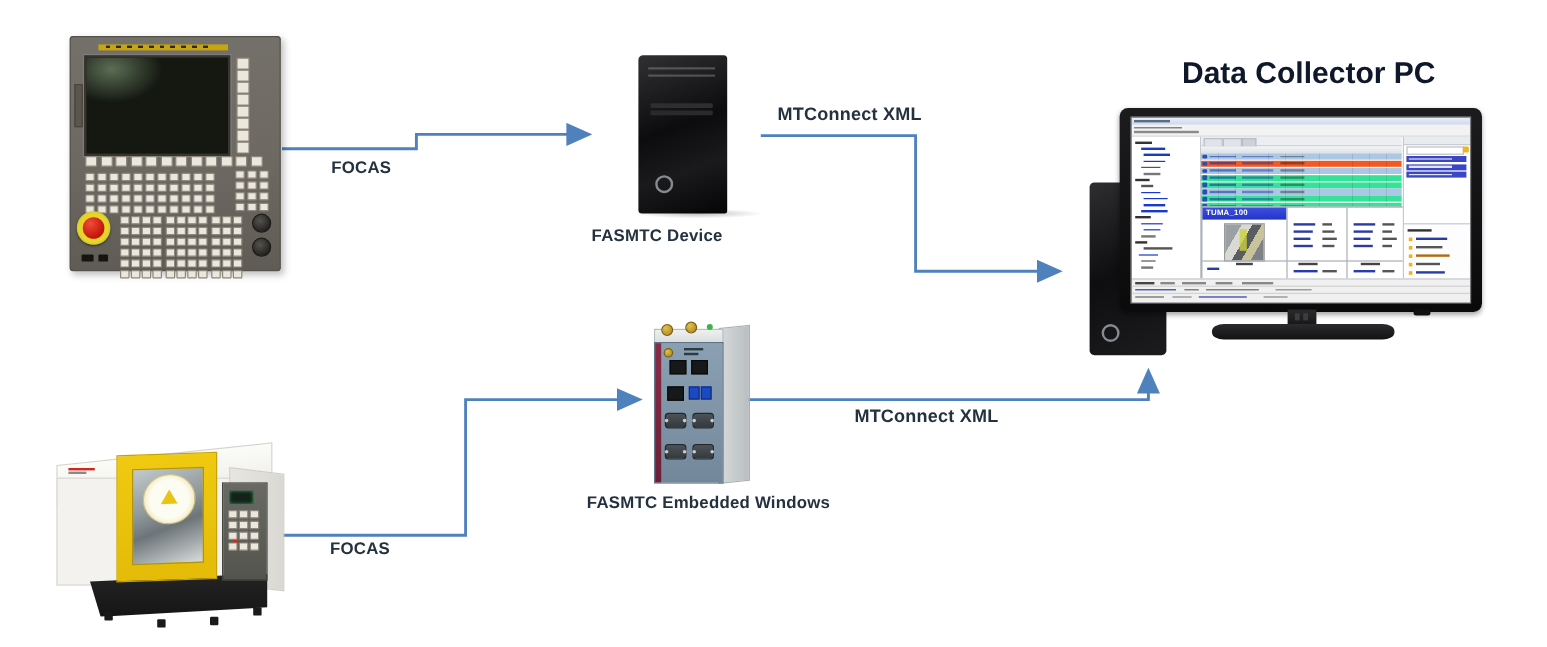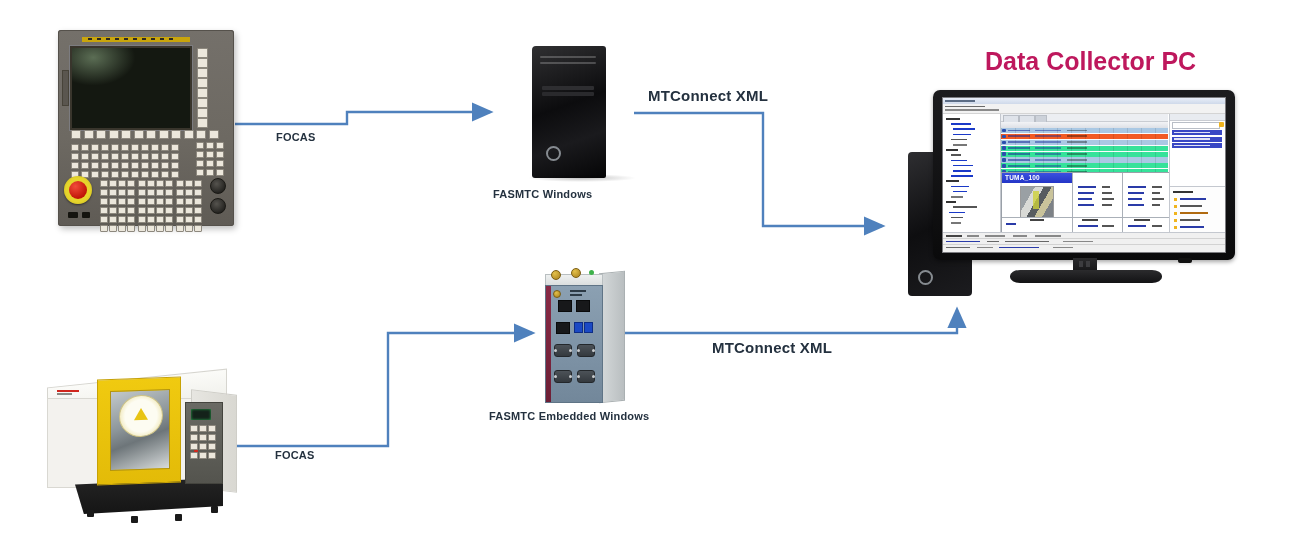--- a/index.html
+++ b/index.html
@@ -1,20 +1,20 @@
 <!DOCTYPE html>
 <html><head>
 <meta charset="utf-8">
 <style>
   html,body{margin:0;padding:0;}
   body{width:1289px;height:539px;position:relative;background:#ffffff;
        font-family:"Liberation Sans",sans-serif;overflow:hidden;}
   .abs{position:absolute;}
-  .lbl{position:absolute;font-weight:700;color:#24313f;font-size:11px;letter-spacing:.2px;}
-  .title{position:absolute;font-size:25px;font-weight:600;color:#be185d;text-align:center;}
+  .lbl{position:absolute;font-weight:700;color:#24313f;font-size:14px;letter-spacing:.2px;}
+  .title{position:absolute;font-size:25px;font-weight:600;color:#0f172a;text-align:center;}
 
   
   .cnc{left:58px;top:30px;width:176px;height:196px;background:linear-gradient(180deg,#74706a 0%,#6d6962 55%,#5f5b55 100%);border-radius:3px;box-shadow:inset 0 0 0 1px #55514b, 2px 3px 6px rgba(0,0,0,.25);}
   .cnc .ystrip{position:absolute;left:24px;top:7px;width:108px;height:5px;background:#c9a50c;
      background-image:repeating-linear-gradient(90deg,#2d2a20 0 4px,transparent 4px 9px);background-size:80% 2px;background-repeat:no-repeat;background-position:6px 1px;}
   .cnc .screen{position:absolute;left:12px;top:16px;width:118px;height:80px;background:#141811;border:2px solid #39352c;
      background-image:radial-gradient(60px 40px at 18% 12%, rgba(150,180,140,.55), rgba(150,180,140,0) 70%);}
   .cnc .slot{position:absolute;left:4px;top:40px;width:5px;height:34px;background:#5a564f;border:1px solid #474339;}
   .keycol span,.softrow span,.kgrid span{display:block;background:#ece7dc;border:1px solid #8d887e;border-radius:1px;}
   .keycol{position:absolute;left:139px;top:18px;display:grid;grid-template-rows:repeat(8,8px);gap:2px;}
@@ -578,16 +578,16 @@
         <i style="left: 3px; top: 13.5px; width: 24px; background: rgb(102, 102, 102); height: 1.7px; position: absolute;"></i>
         <i style="left: 34px; top: 13.5px; width: 16px; background: rgb(136, 136, 136); height: 1.7px; position: absolute;"></i>
         <i style="left: 56px; top: 13.5px; width: 40px; background: rgb(42, 59, 168); height: 1.7px; position: absolute;"></i>
         <i style="left: 110px; top: 13.5px; width: 20px; background: rgb(136, 136, 136); height: 1.7px; position: absolute;"></i>
       </div>
   </div>
 </div>
 
 <div class="lbl" style="left:276px;top:131px;">FOCAS</div>
 <div class="lbl" style="left:648px;top:87px;font-size:15px;">MTConnect XML</div>
-<div class="lbl" style="left:493px;top:188px;">FASMTC Windows</div>
+<div class="lbl" style="left:493px;top:188px;">FASMTC Device</div>
 <div class="lbl" style="left:275px;top:449px;">FOCAS</div>
 <div class="lbl" style="left:712px;top:339px;font-size:15px;">MTConnect XML</div>
 <div class="lbl" style="left:489px;top:410px;">FASMTC Embedded Windows</div>
 
 </body></html>

